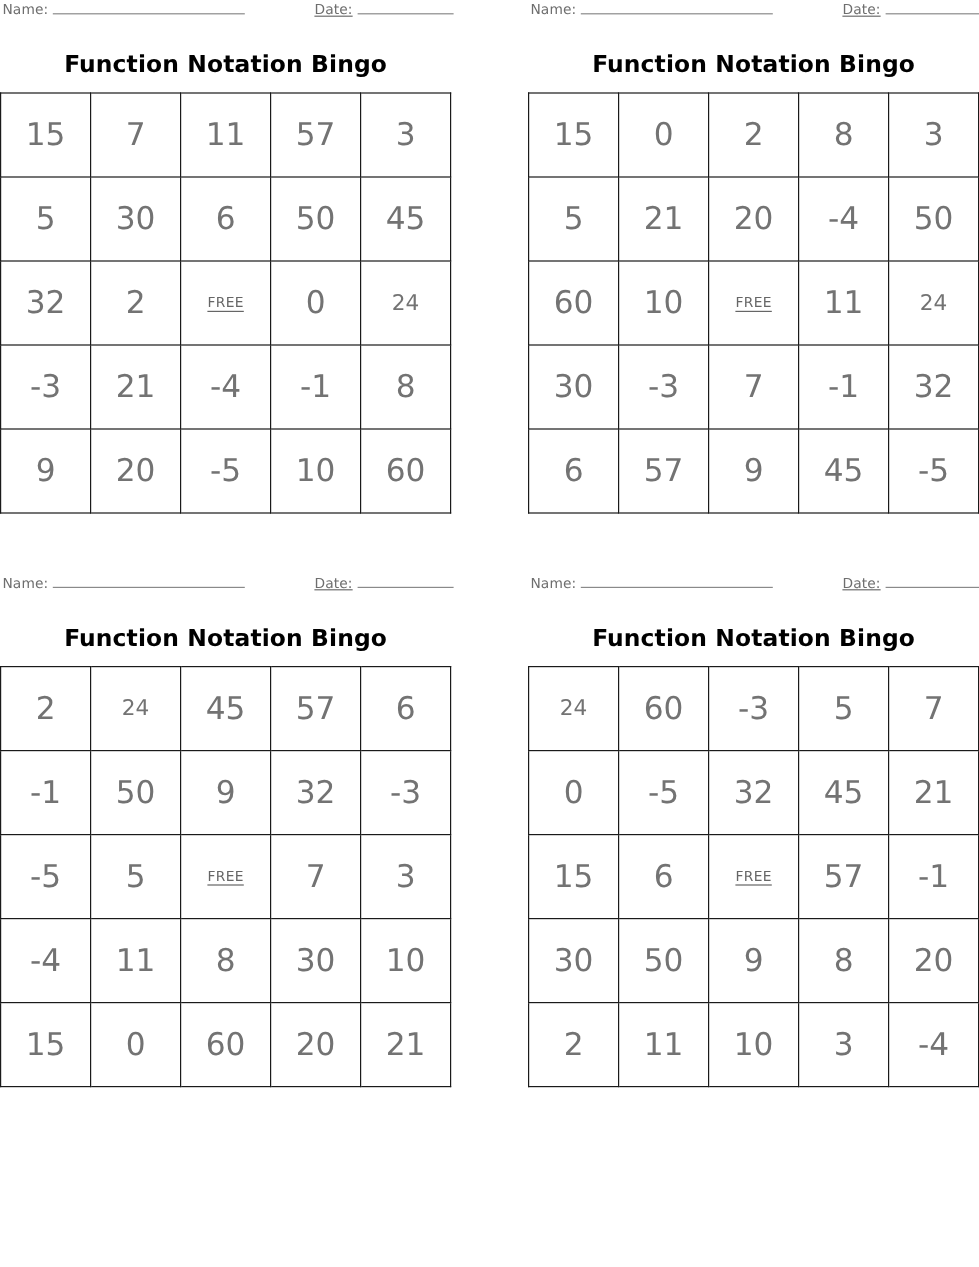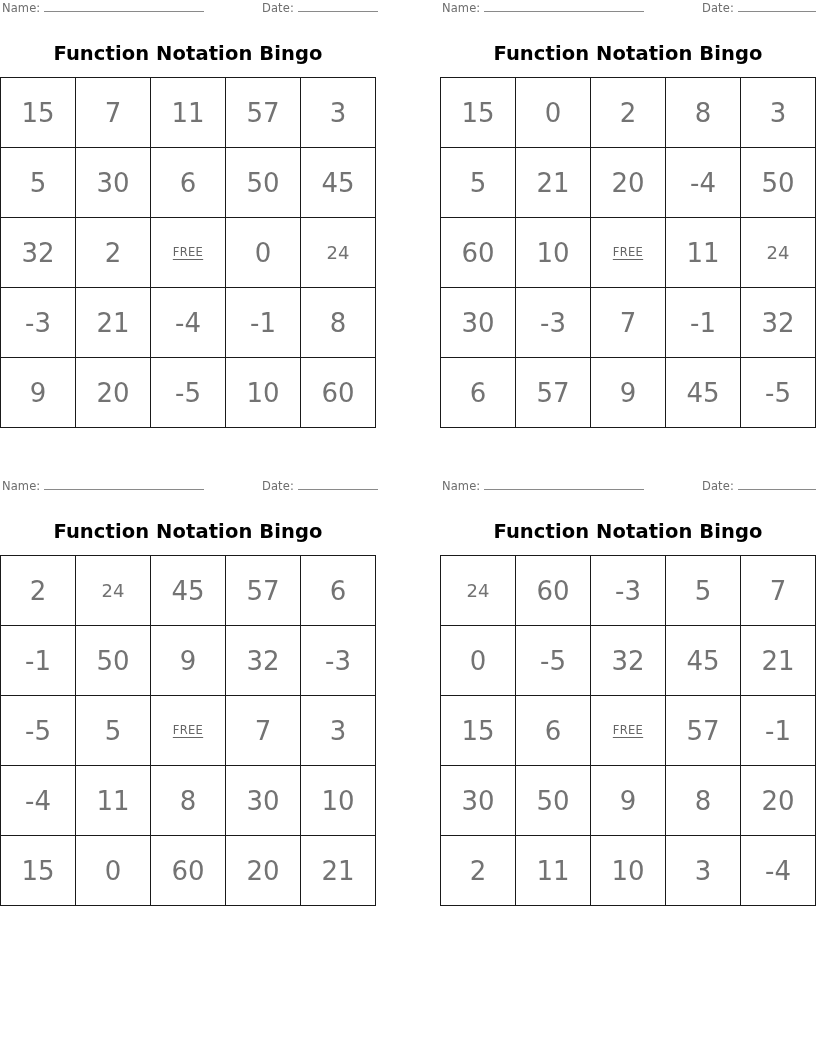--- a/index.html
+++ b/index.html
@@ -42,21 +42,21 @@
     white-space: nowrap;
   }
   .nameline .field {
     position: absolute;
     top: 0;
     display: flex;
     align-items: baseline;
     gap: 4px;
   }
   .nameline .field.name { left: 2px; }
-  .nameline .field.date { left: 262px; }
+  .nameline .field.date { left: 262px; text-decoration: underline; }
   .nameline .lbl {
     font-size: 11.5px;
     color: #6e6e6e;
     letter-spacing: 0.1px;
   }
   .nameline .blank {
     display: inline-block;
     border-bottom: 1.3px solid #8a8a8a;
     height: 12px;
   }

